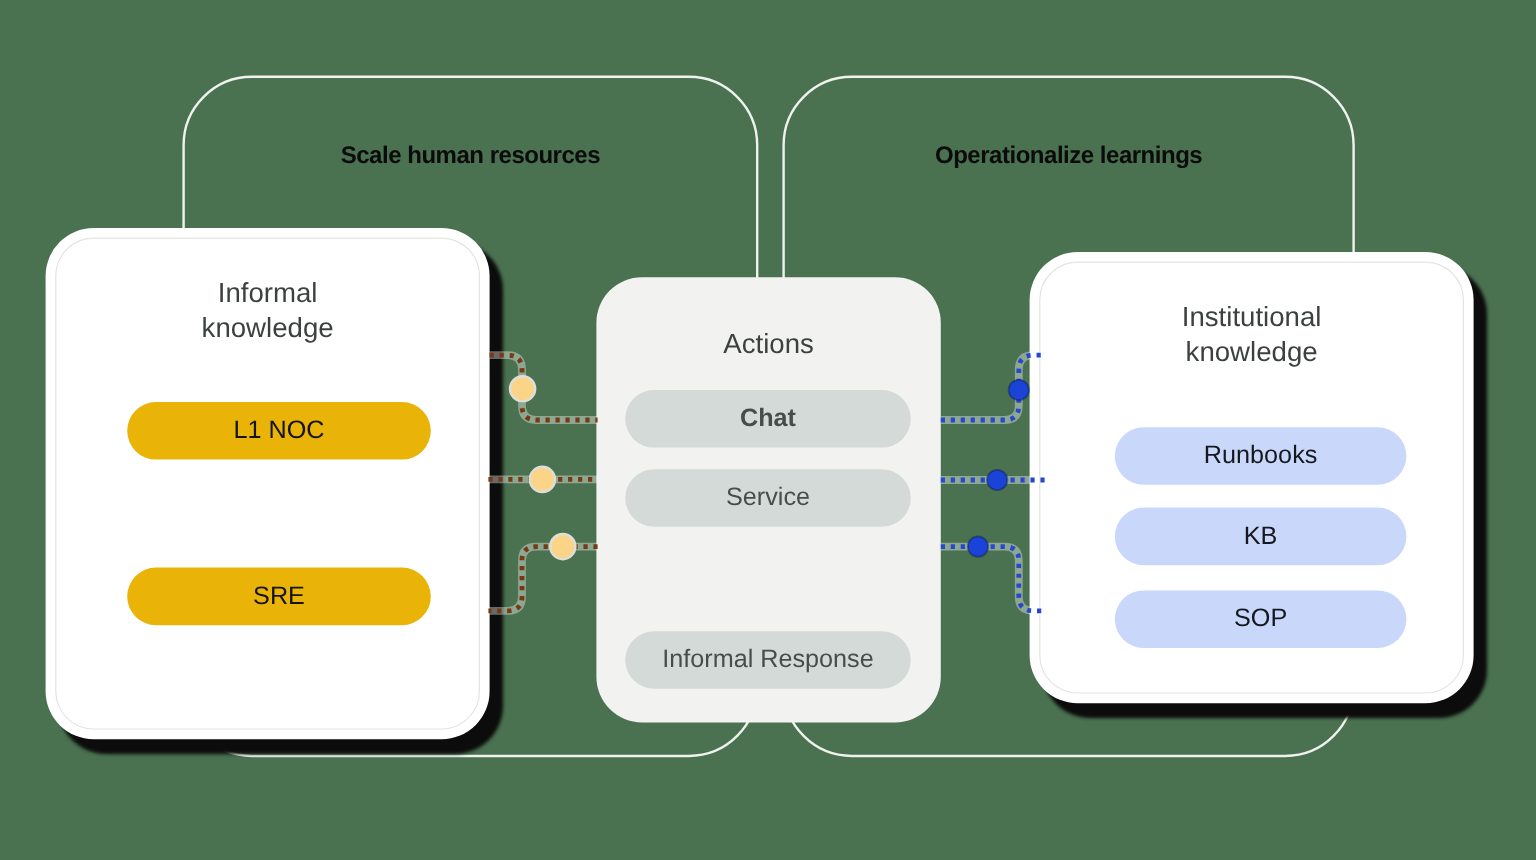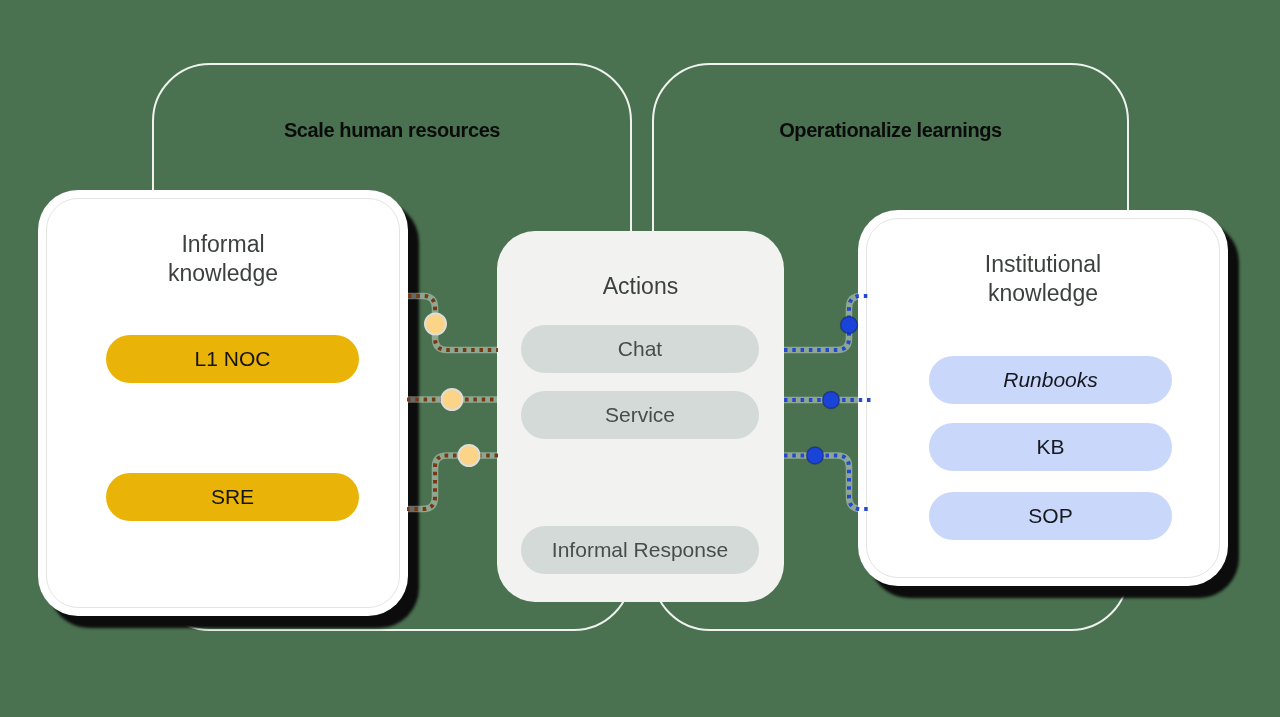--- a/index.html
+++ b/index.html
@@ -76,22 +76,22 @@
     border-radius:24px;
     display:flex;align-items:center;justify-content:center;
     font-size:21px;
     color:#141414;
   }
   .pill-yellow{background:#eab308;left:68px;width:253px;}
   .pill-gray{background:#D3DAD8;left:24px;width:238px;color:#474D4B;}
   .pill-blue{background:#C9D8FA;left:71px;width:243px;color:#15181E;}
 
   .pos-l1{top:145px;} .pos-l2{top:214px;} .pos-l3{top:283px;}
-  .pos-m1{top:94px;} .pos-m2{top:160px;} .pos-m3{top:228px;} .pos-m4{top:295px;}
-  .pos-r1{top:146px;font-style:italic;} .pos-r2{top:213px;} .pos-r3{top:282px;}
+  .pos-m1{top:94px;font-weight:bold;} .pos-m2{top:160px;} .pos-m3{top:228px;} .pos-m4{top:295px;}
+  .pos-r1{top:146px;} .pos-r2{top:213px;} .pos-r3{top:282px;}
 
   
   svg.connectors{
     position:absolute;inset:0;
     z-index:3;
     pointer-events:none;
   }
   .halo{fill:none;stroke:rgba(255,255,255,0.38);stroke-width:6.5;}
   .dotted{fill:none;stroke-width:4;stroke-dasharray:3.5 4.8;stroke-linecap:butt;}
   .node-ring-y{stroke:#DEDEDA;stroke-width:2;}

